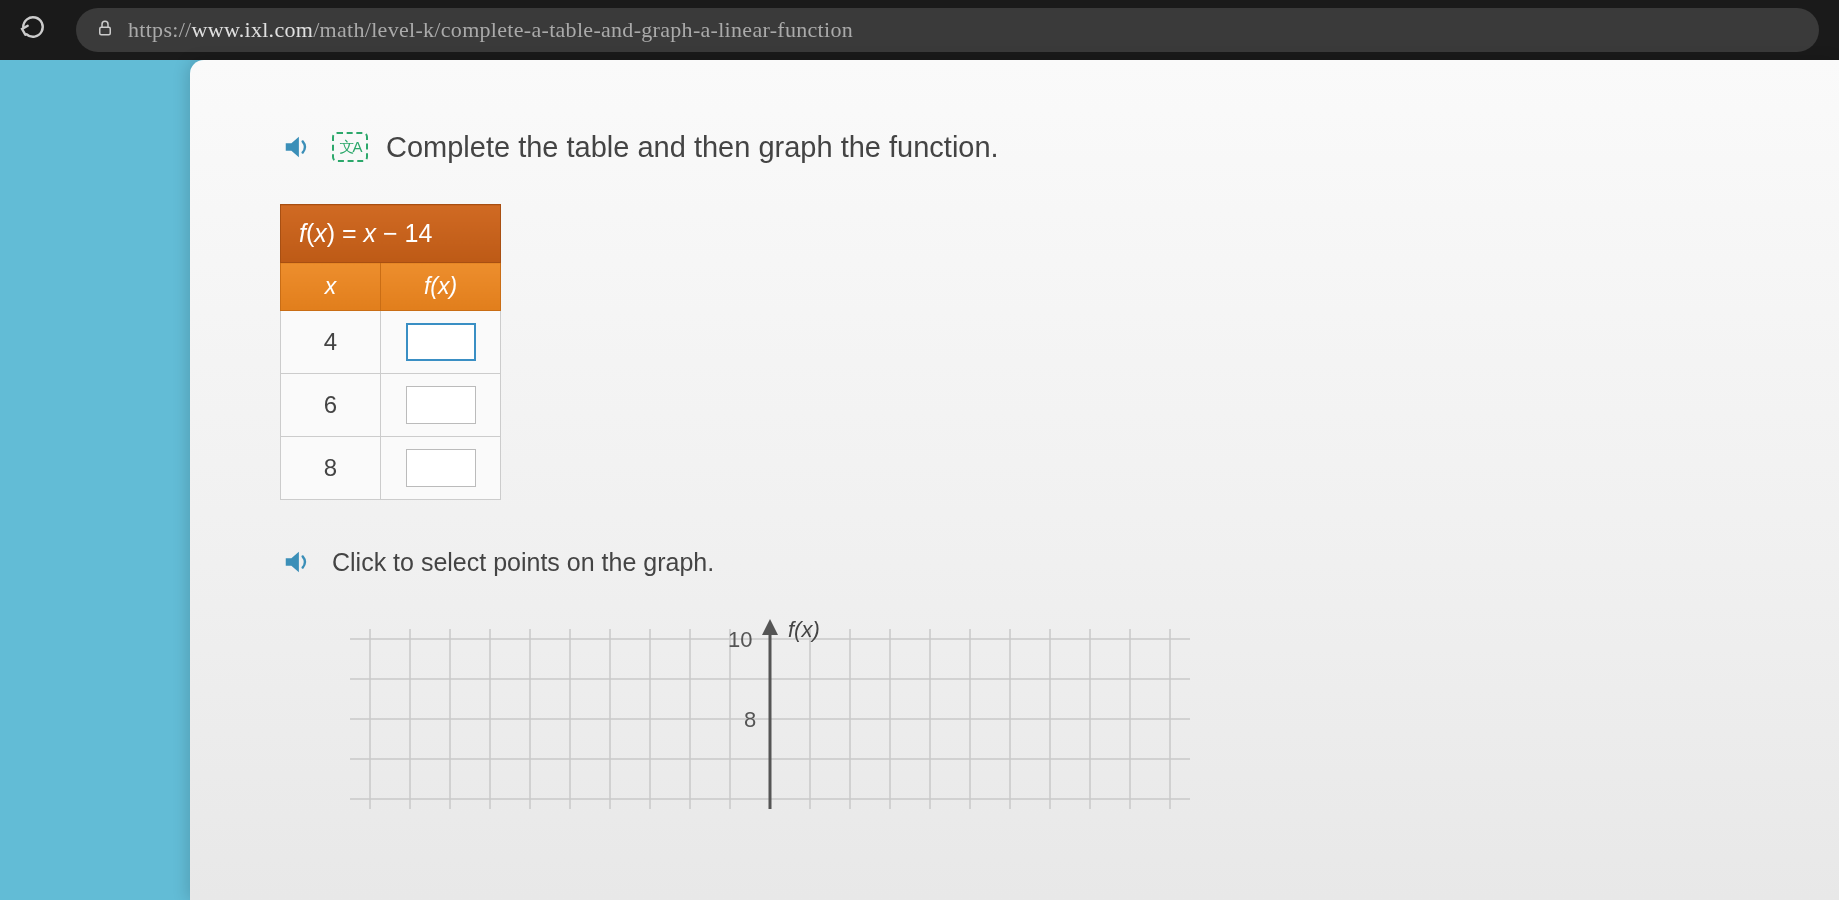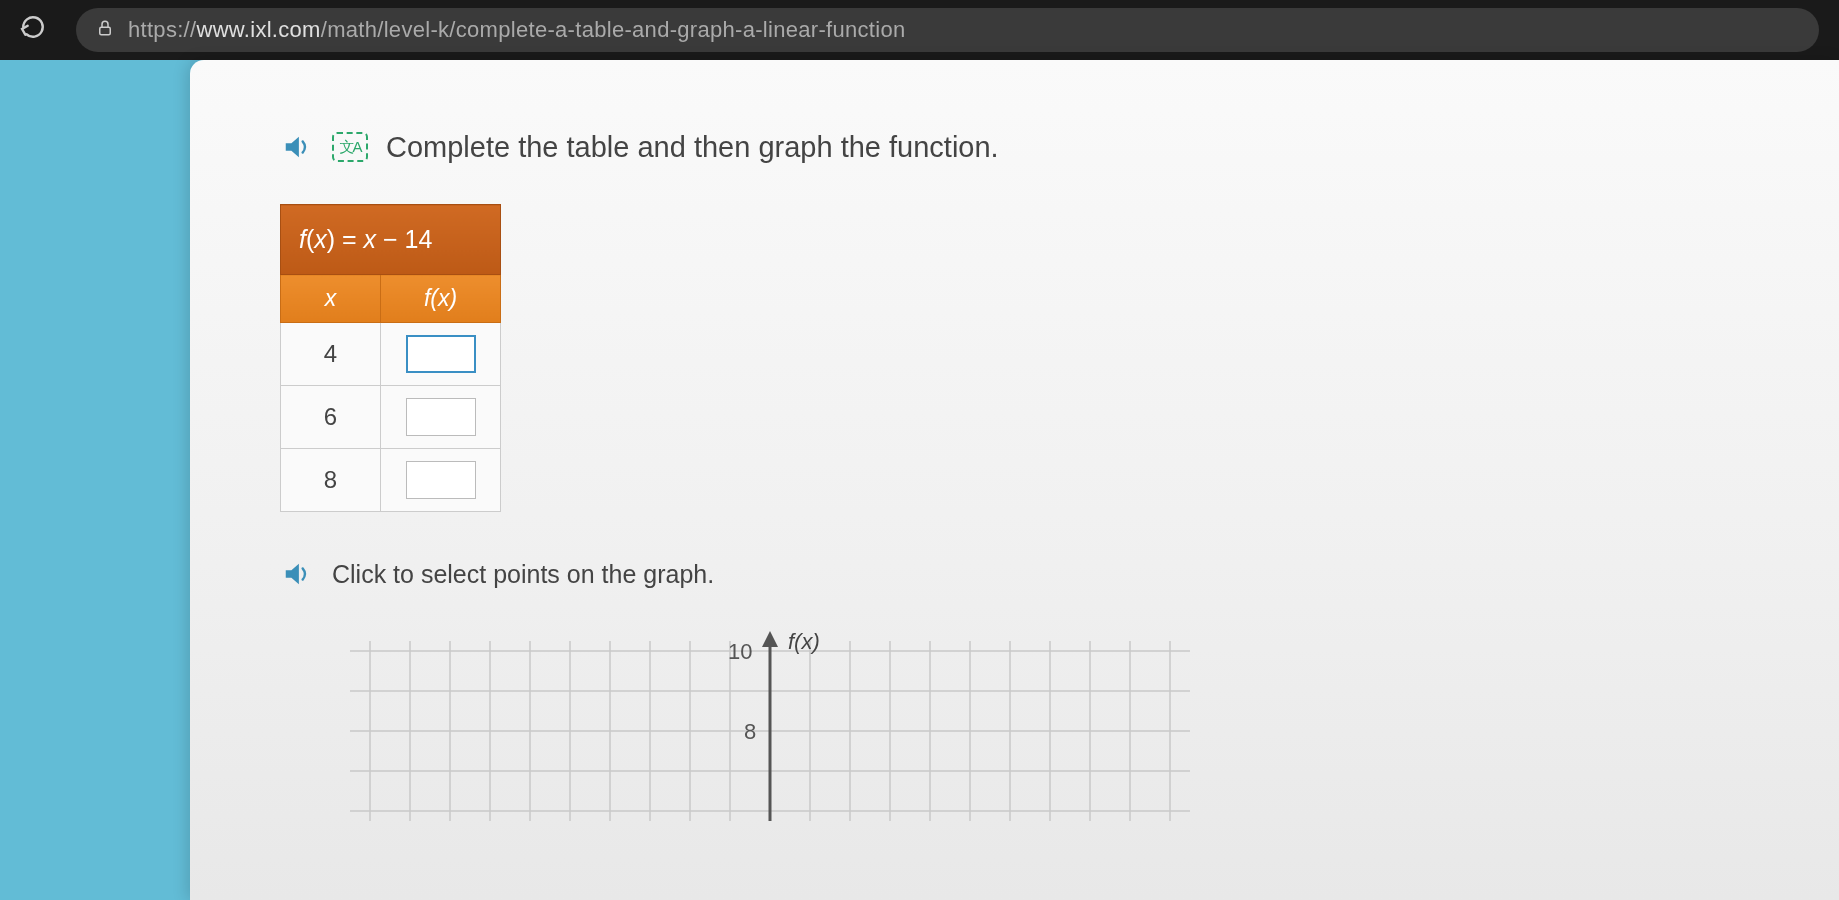--- a/index.html
+++ b/index.html
@@ -40,20 +40,21 @@
       font-size: 22px;
     }
     .lock-icon {
       color: #ccc;
       font-size: 20px;
     }
     .url-text {
       color: #aaa;
       font-size: 22px;
       letter-spacing: 0.3px;
+      font-family: Liberation Serif, serif;
     }
     .url-text .domain {
       color: #e0e0e0;
     }
     .page-wrapper {
       display: flex;
       height: calc(100% - 60px);
       background: linear-gradient(to bottom, #5fb8d4, #6fc4dd);
     }
     .left-gutter {
@@ -116,21 +117,21 @@
       margin-left: 0;
       margin-bottom: 45px;
     }
     .function-table th.equation-header {
       background: #c7631e;
       background: linear-gradient(to bottom, #d06a23, #bd5a16);
       color: #fff;
       font-size: 25px;
       font-weight: 400;
       font-style: italic;
-      padding: 20px 18px;
+      padding: 14px 18px;
       text-align: left;
       border: 1px solid #a84f12;
     }
     .function-table th.equation-header .non-italic {
       font-style: normal;
     }
     .function-table th.col-header {
       background: #e78524;
       background: linear-gradient(to bottom, #ed8e2d, #e17e1c);
       color: #fff;

